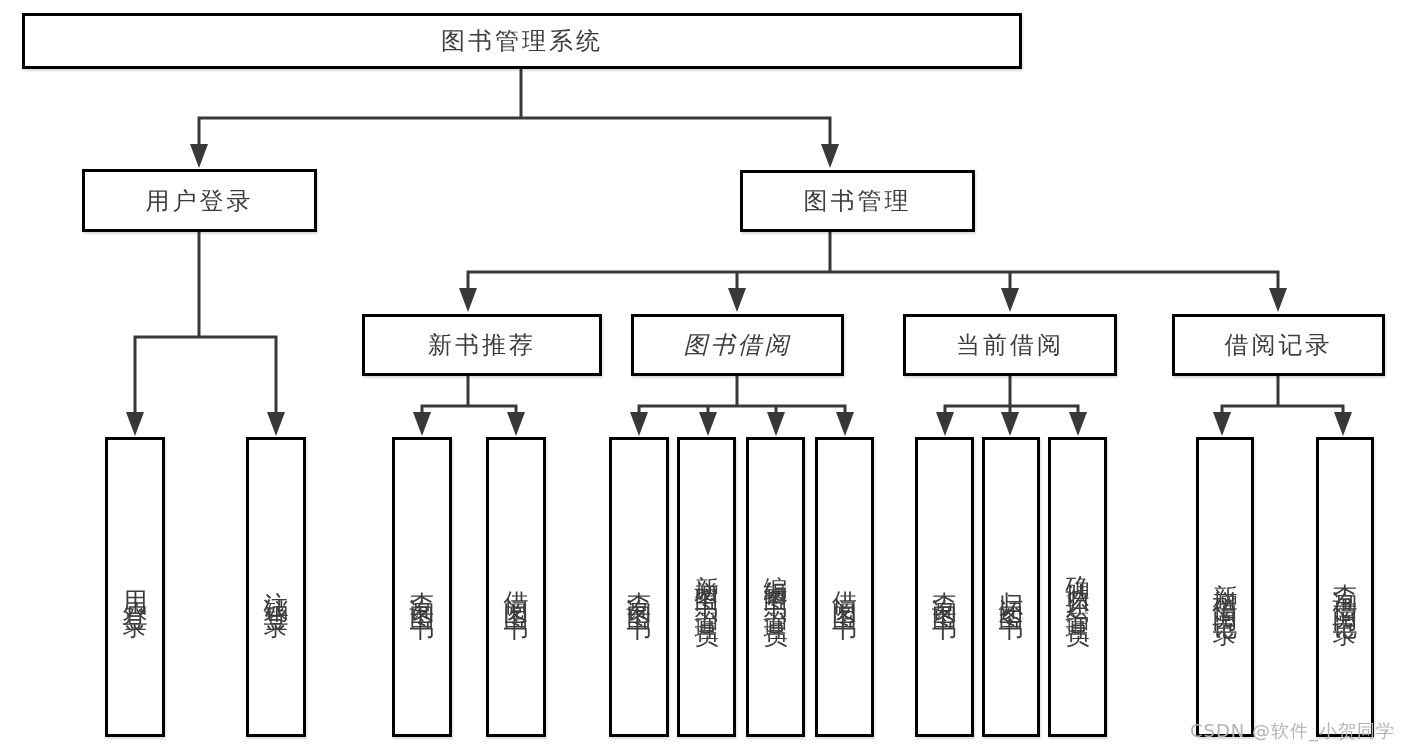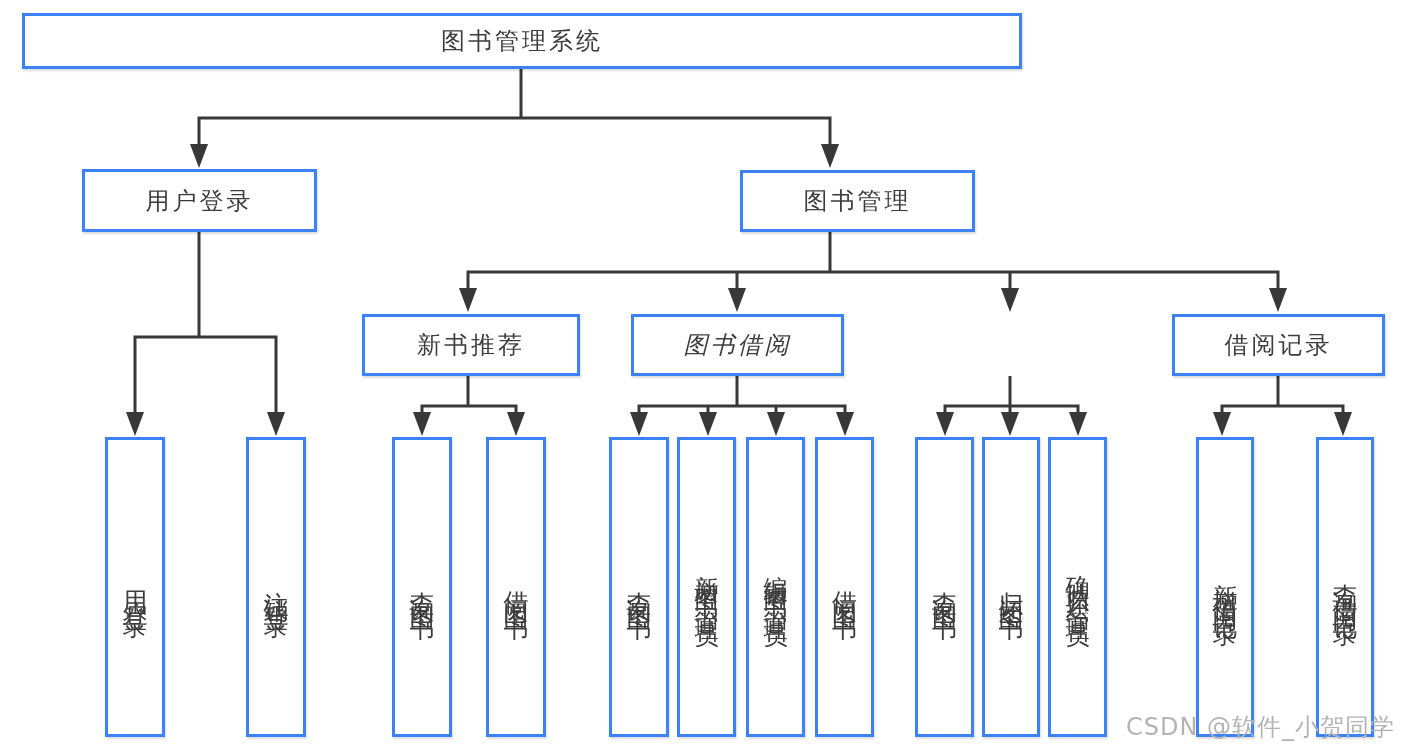--- a/index.html
+++ b/index.html
@@ -19,21 +19,21 @@
     position: absolute;
     left: 0; top: 0;
     width: 1405px;
     height: 747px;
     z-index: 0;
   }
   .node {
     position: absolute;
     box-sizing: border-box;
     background: #ffffff;
-    border: 3px solid #3b82f6;
+    border: 3px solid #000000;
     color: #3d3d3d;
     display: flex;
     align-items: center;
     justify-content: center;
     z-index: 1;
     box-shadow: 1px 2px 2px rgba(0,0,0,0.14);
   }
   .node.h {
     font-size: 24px;
     letter-spacing: 3px;
@@ -48,21 +48,21 @@
   }
   .node.v.long {
     letter-spacing: 7px;
     font-size: 24px;
   }
   #watermark {
     position: absolute;
     right: 10px;
     bottom: 4px;
     z-index: 5;
-    font-size: 24px;
+    font-size: 18px;
     color: #b3b3b3;
     letter-spacing: 1px;
     white-space: nowrap;
   }
 </style>
 </head>
 <body>
 
 <div id="stage">
 
@@ -116,22 +116,23 @@
       <path d="M1222 436 L1213 412 L1231 412 Z"></path>
       <path d="M1343 436 L1334 412 L1352 412 Z"></path>
     </g>
   </svg>
 
   <div class="node h" style="left:22px; top:13px; width:1000px; height:56px;">图书管理系统</div>
 
   <div class="node h" style="left:82px; top:169px; width:235px; height:63px;">用户登录</div>
   <div class="node h" style="left:712px; top:170px; width:235px; height:62px;margin-left:28px;">图书管理</div>
 
-  <div class="node h" style="left:362px; top:314px; width:218px; height:62px;">新书推荐</div>
+  <div class="node h" style="left:362px; top:314px; width:240px; height:62px;">新书推荐</div>
   <div class="node h" style="left:631px; top:314px; width:213px; height:62px;font-style:italic;">图书借阅</div>
+  <div class="node h" style="left:903px; top:314px; width:214px; height:62px;">当前借阅</div>
   <div class="node h" style="left:1172px; top:314px; width:213px; height:62px;">借阅记录</div>
 
   <div class="node v" style="left:105px; top:437px; width:60px; height:300px;">用户登录</div>
   <div class="node v" style="left:246px; top:437px; width:60px; height:300px;">注销登录</div>
 
   <div class="node v" style="left:392px; top:437px; width:60px; height:300px;">查询图书</div>
   <div class="node v" style="left:486px; top:437px; width:60px; height:300px;">借阅图书</div>
 
   <div class="node v" style="left:609px; top:437px; width:60px; height:300px;">查询图书</div>
   <div class="node v long" style="left:677px; top:437px; width:59px; height:300px;">新增图书（管理员）</div>

